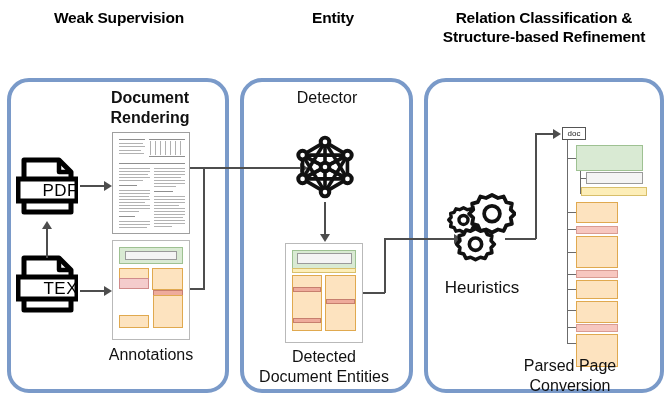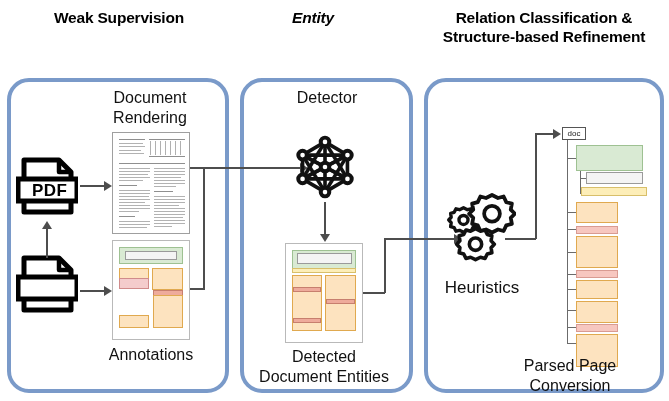--- a/index.html
+++ b/index.html
@@ -41,22 +41,22 @@
     color: #111;
     font-family: "Liberation Sans", sans-serif;
   }
 
   
   .fileicon { position: absolute; }
   .fileicon svg { display: block; }
   .fileicon .ftxt {
     position: absolute;
     left: 0; right: 0;
-    text-align: left;
-    font-weight: bold;
+    text-align: right;
+    font-weight: normal;
     font-size: 17px;
     letter-spacing: 0.5px;
     color: #000;
     margin-left: 16px;
   }
 
   
   .thumb {
     position: absolute;
     background: #fff;
@@ -123,21 +123,21 @@
 </style>
 </head>
 <body>
 
 <div id="stage">
 
   <div class="hdr" style="left:8px; top:8px; width:222px;">
     <div>Weak Supervision</div>
   </div>
 
-  <div class="hdr" style="left:228px; top:8px; width:170px;font-style:italic;">
+  <div class="hdr" style="left:248px; top:8px; width:170px;">
     <div>Entity</div>
   </div>
 
   <div class="hdr" style="left:420px; top:8px; width:248px;">
     <div>Relation Classification &amp;</div>
     <div>Structure-based Refinement</div>
   </div>
 
   <div class="panel" style="left:7px; top:78px; width:222px; height:315px;"></div>
   <div class="panel" style="left:240px; top:78px; width:173px; height:315px;"></div>
@@ -151,32 +151,33 @@
     </svg>
     <div class="ftxt" style="top:26px;">PDF</div>
   </div>
 
   <div class="fileicon" style="left:16px; top:253px; width:62px; height:62px;">
     <svg width="62" height="62" viewBox="0 0 62 62" aria-hidden="true">
       <path d="M8 5 H43 L55 17 V57 H8 Z" fill="#fff" stroke="#000" stroke-width="5" stroke-linejoin="round"></path>
       <path d="M43 5 V17 H55" fill="none" stroke="#000" stroke-width="4.5" stroke-linejoin="round"></path>
       <rect x="2" y="24" width="59" height="22" fill="#fff" stroke="#000" stroke-width="5"></rect>
     </svg>
+    <div class="ftxt" style="top:26px;">TEX</div>
   </div>
 
   <div class="ln v" style="left:46px; top:228px; height:30px;"></div>
   <div class="arw u" style="left:42px; top:221px;"></div>
 
   <div class="ln h" style="left:80px; top:185px; width:25px;"></div>
   <div class="arw r" style="left:104px; top:181px;"></div>
 
   <div class="ln h" style="left:80px; top:290px; width:25px;"></div>
   <div class="arw r" style="left:104px; top:286px;"></div>
 
-  <div class="caption" style="left:90px; top:88px; width:120px;">
+  <div class="caption" style="left:90px; top:88px; width:120px;font-weight:bold;">
     <div>Document</div>
     <div>Rendering</div>
   </div>
 
   <div class="paper" style="left:112px; top:132px; width:78px; height:102px;">
 
     <div class="ptab" style="left:6px; top:6px; right:6px; height:20px;">
       <div class="pline dk" style="left:0; top:0; width:26px;"></div>
       <div class="pline" style="left:0; top:3.5px; width:24px;"></div>
       <div class="pline" style="left:0; top:7px; width:26px;"></div>

